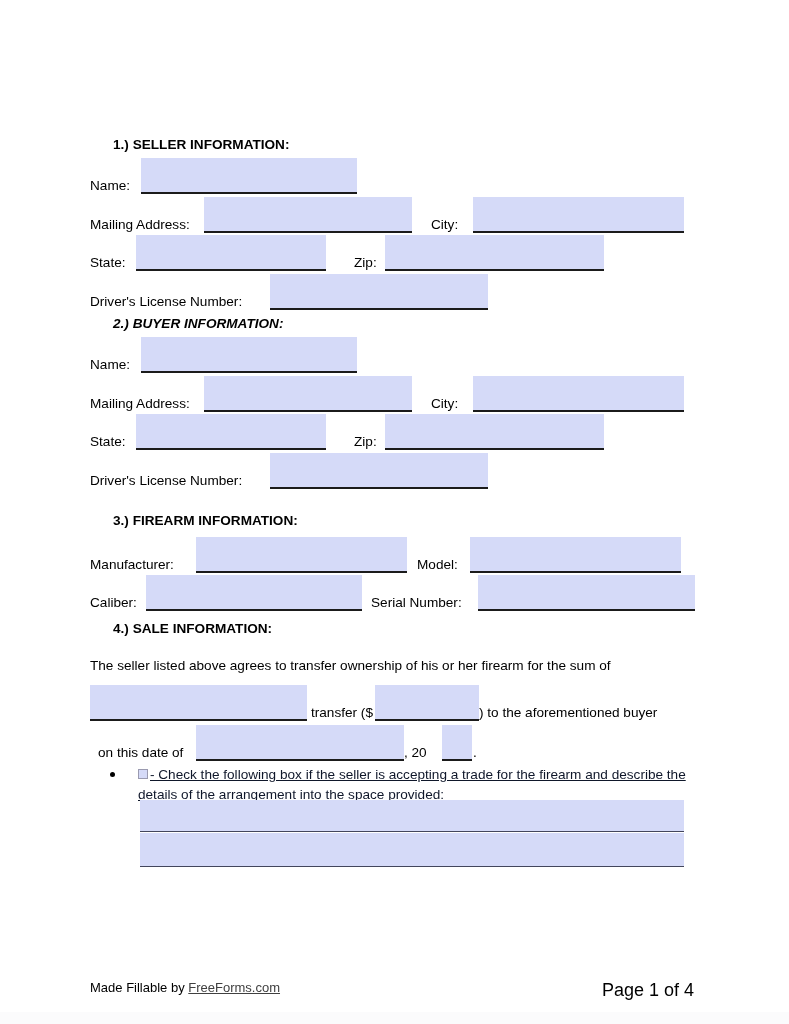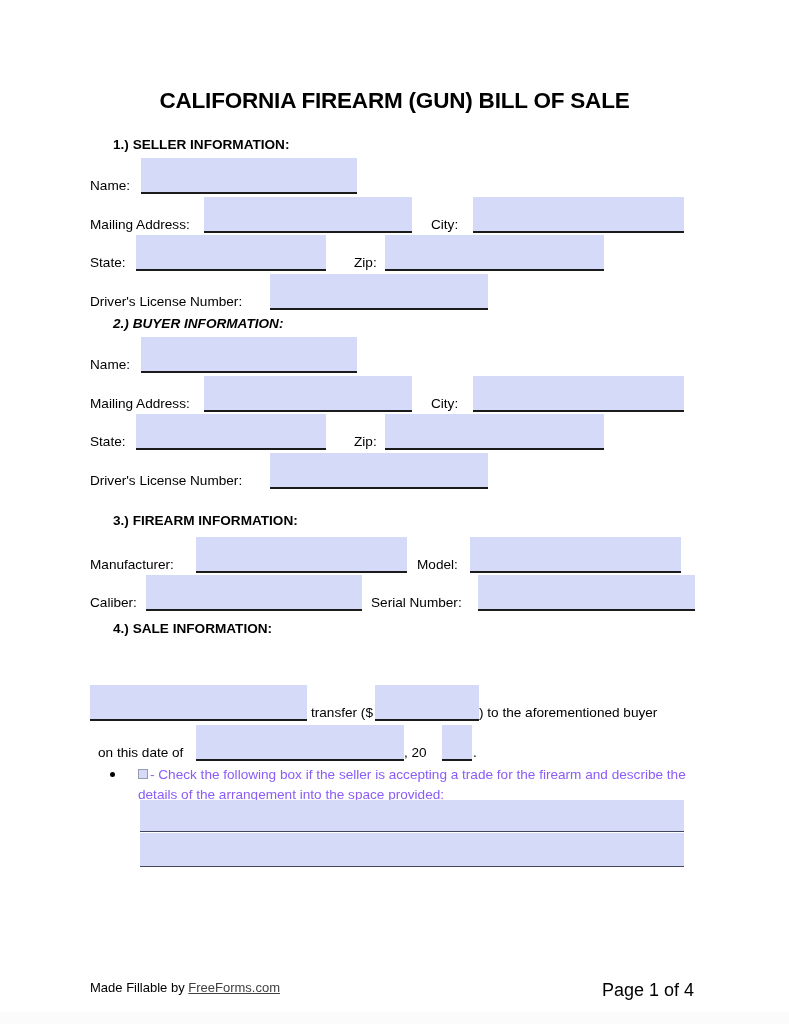--- a/index.html
+++ b/index.html
@@ -103,21 +103,22 @@
     border-radius: 50%;
     background: #000000;
   }
   .bullet-body {
     position: absolute;
     left: 28px;
     top: 0;
     width: 556px;
     font-size: 13.6px;
     line-height: 20px;
-    color: #8b5cf6;
+    color: #0f172a;
+    text-decoration: underline;
   }
   .check-box {
     display: inline-block;
     width: 10px;
     height: 10px;
     background: #d5daf8;
     border: 1px solid #9a9ab0;
     box-sizing: border-box;
     vertical-align: 0px;
     margin-right: 2px;
@@ -143,21 +144,20 @@
     font-size: 18px;
     color: #000000;
     white-space: nowrap;
   }
 </style>
 </head>
 <body>
 
 <div class="page">
 
-  <div class="doc-title">CALIFORNIA FIREARM (GUN) BILL OF SALE</div>
 
   <div class="section-heading" style="top:137px;">1.) SELLER INFORMATION:</div>
 
   <div class="row" style="top:172px;">
     <span class="lbl" style="left:0;">Name:</span>
     <span class="field" style="left:51px; top:-14px; width:216px; height:36px;"></span>
   </div>
 
   <div class="row" style="top:211px;">
     <span class="lbl" style="left:0;">Mailing Address:</span>
@@ -215,20 +215,21 @@
 
   <div class="row" style="top:589px;">
     <span class="lbl" style="left:0;">Caliber:</span>
     <span class="field" style="left:56px; top:-14px; width:216px; height:36px;"></span>
     <span class="lbl" style="left:281px;">Serial Number:</span>
     <span class="field" style="left:388px; top:-14px; width:217px; height:36px;"></span>
   </div>
 
   <div class="section-heading" style="top:621px;">4.) SALE INFORMATION:</div>
 
+  <div class="ptext" style="left:90px; top:657px;">The seller listed above agrees to transfer ownership of his or her firearm for the sum of</div>
 
   <div class="row" style="top:699px;">
     <span class="field" style="left:0px; top:-14px; width:217px; height:36px;"></span>
     <span class="lbl" style="left:221px;">transfer ($</span>
     <span class="field" style="left:285px; top:-14px; width:104px; height:36px;"></span>
     <span class="lbl" style="left:389px;">) to the aforementioned buyer</span>
   </div>
 
   <div class="row" style="top:739px;">
     <span class="lbl" style="left:8px;">on this date of</span>

